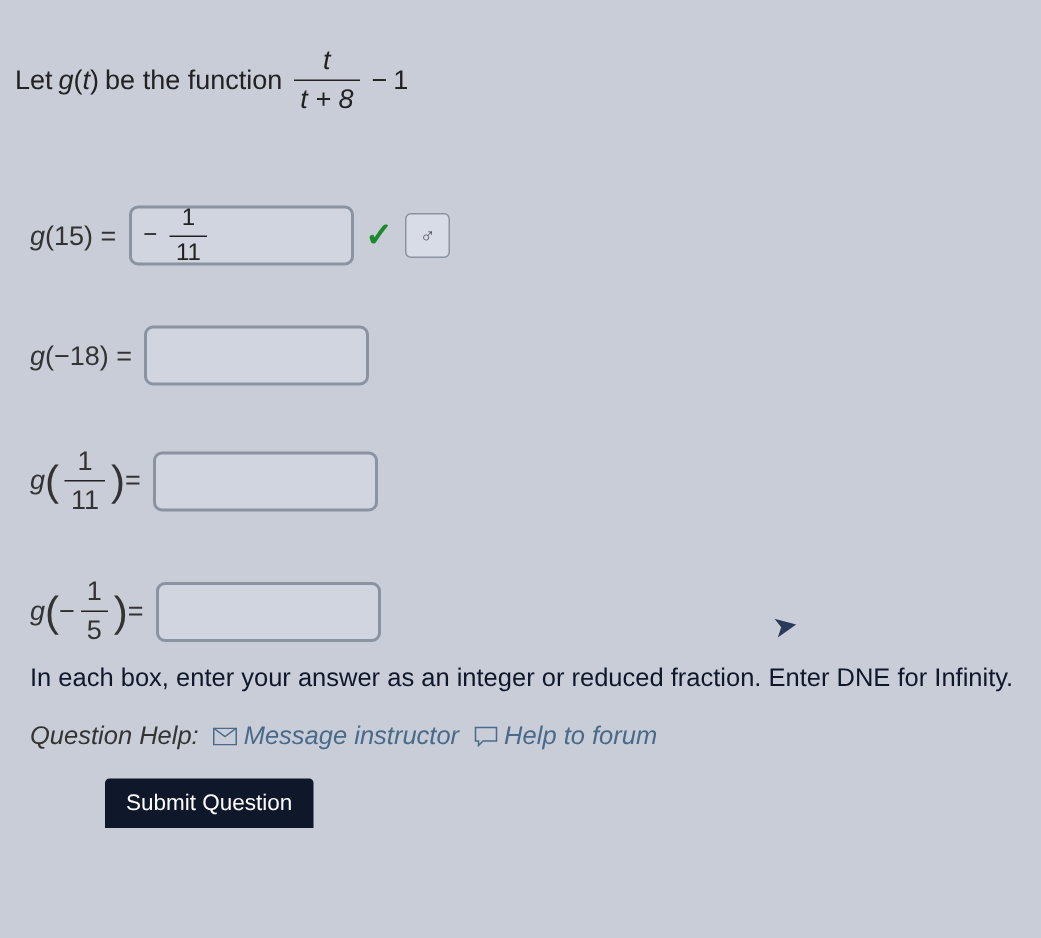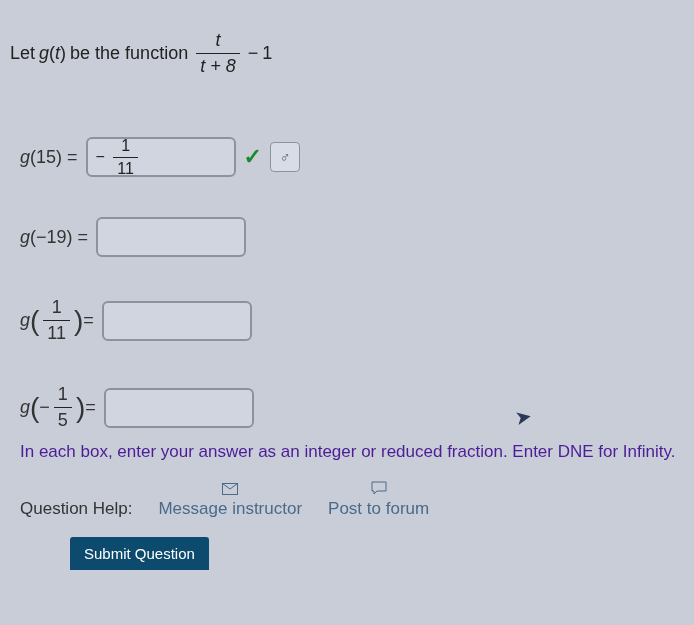--- a/index.html
+++ b/index.html
@@ -82,41 +82,41 @@
     background: #d8dce6;
     margin-left: 8px;
     display: flex;
     align-items: center;
     justify-content: center;
     font-size: 14px;
     color: #556;
   }
   .instructions {
     font-size: 17px;
-    color: #4c1d95;
+    color: #0f172a;
     margin-left: 10px;
     line-height: 1.3;
   }
   .help {
     font-size: 17px;
     color: #333;
     margin: 18px 0 0 10px;
     display: flex;
-    align-items: flex-end;
-    gap: 26px;
+    align-items: flex-start;
+    gap: 10px;
+    font-style: italic;
   }
   .help-link {
     color: #4a6a8a;
     display: inline-flex;
     align-items: center;
     gap: 4px;
-    flex-direction: column;
   }
   .submit-btn {
-    background: #0c4a6e;
+    background: #0f172a;
     color: #fff;
     border: none;
     padding: 8px 14px;
     font-size: 15px;
     border-radius: 3px 3px 0 0;
     margin: 18px 0 0 60px;
     display: inline-block;
   }
   .cursor {
     position: absolute;
@@ -163,21 +163,21 @@
     </div>
     <span class="check">✓</span>
     <div class="preview-btn">
       <span>♂</span>
     </div>
   </div>
 
   
   <div class="row">
     <div class="label">
-      <span class="ital">g</span>(<span>−19</span>) =
+      <span class="ital">g</span>(<span>−18</span>) =
     </div>
     <div class="answer-box"></div>
   </div>
 
   
   <div class="row">
     <div class="label">
       <span class="ital">g</span><span style="font-size:28px">(</span><span class="frac">
         <span class="num">1</span>
         <span class="den">11</span>
@@ -205,21 +205,21 @@
       <svg class="envelope" viewBox="0 0 16 12">
           <rect x="0.5" y="0.5" width="15" height="11" fill="none" stroke="#4a6a8a"></rect>
           <path d="M0.5 0.5 L8 6 L15.5 0.5" fill="none" stroke="#4a6a8a"></path>
         </svg>
       <span>Message instructor</span>
     </span>
     <span class="help-link">
       <svg class="speech" viewBox="0 0 16 14">
           <path d="M1 1 h14 v9 h-9 l-3 3 v-3 h-2 z" fill="none" stroke="#4a6a8a"></path>
         </svg>
-      <span>Post to forum</span>
+      <span>Help to forum</span>
     </span>
   </div>
 
   <button class="submit-btn">Submit Question</button>
 
 </div>
 
 <div class="cursor">➤</div>
 
 </body></html>

